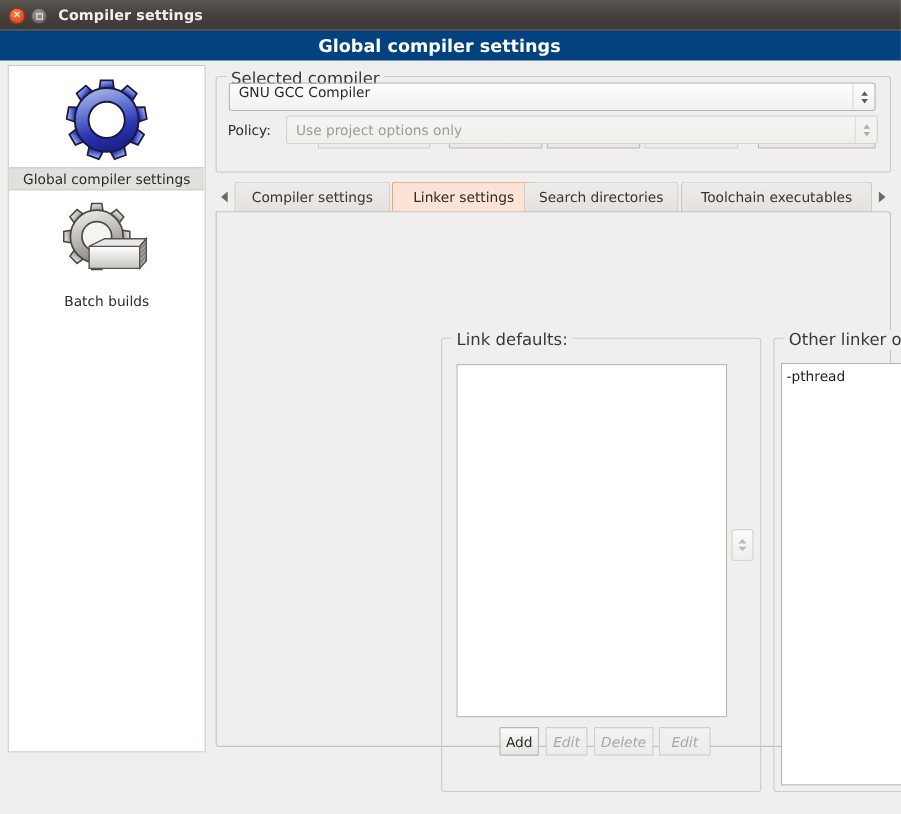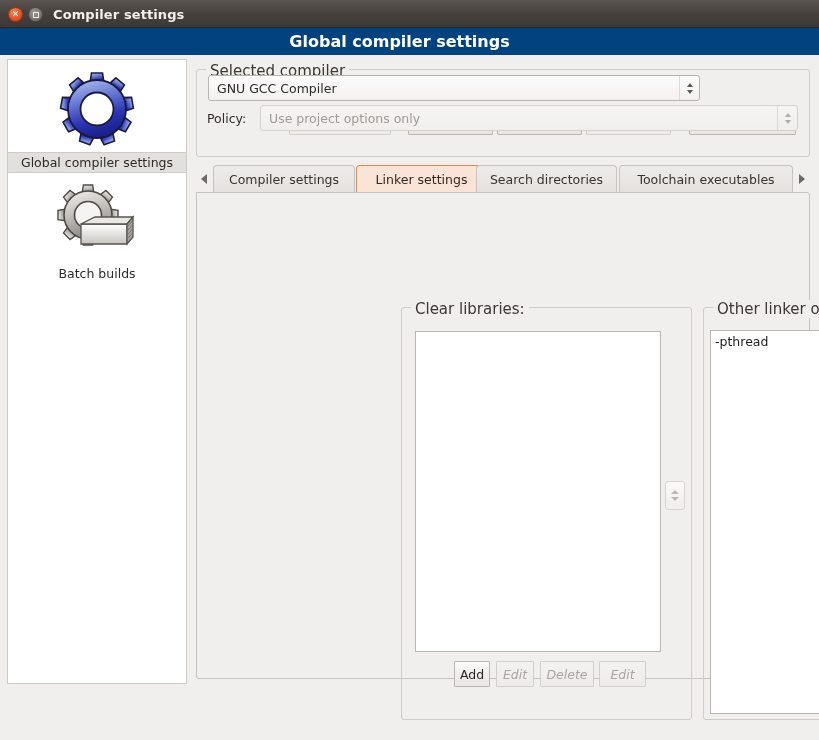--- a/index.html
+++ b/index.html
@@ -101,25 +101,25 @@
   .group > .glabel {
     position: absolute; top: -8px; left: 9px;
     background: #f0efed; padding: 0 4px;
     font-size: 15px; color: #3b3733;
   }
 
   
   #grp-selected { left: 1px; top: 10px; width: 614px; height: 88px; }
 
   #combo-compiler {
-    position: absolute; left: 13px; top: 16px; width: 492px; height: 26px;
+    position: absolute; left: 13px; top: 16px; width: 588px; height: 26px;
     background: linear-gradient(to bottom, #fdfdfd 0%, #f3f1ef 100%);
     border: 1px solid #b8b4af; border-radius: 3px;
     box-sizing: border-box;
-    display: flex; align-items: center;
+    display: flex; align-items: flex-start;
   }
   #combo-compiler .cval {
     padding-left: 8px; font-size: 12.5px; color: #2c2926; flex: 1;
   }
   .spin-arrows {
     width: 19px; height: 24px;
     border-left: 1px solid #dcd8d3;
     display: flex; flex-direction: column; align-items: center; justify-content: center;
     gap: 3px;
   }
@@ -382,21 +382,21 @@
     <div id="policy-label">Policy:</div>
     <div id="policy-combo">
       <div class="cval">Use project options only</div>
       <div class="spin-arrows dis">
         <div class="ar up"></div>
           <div class="ar dn"></div>
       </div>
     </div>
 
     <div class="group" id="grp-link">
-      <div class="glabel">Clear libraries:</div>
+      <div class="glabel">Link defaults:</div>
     </div>
     <div id="list-link"></div>
 
     <div class="btn" id="btn-add">Add</div>
     <div class="btn dis" id="btn-edit">Edit</div>
     <div class="btn dis" id="btn-del2">Delete</div>
     <div class="btn dis" id="btn-clear">Edit</div>
 
     <div id="reorder-spin">
       <div class="ar up"></div>

